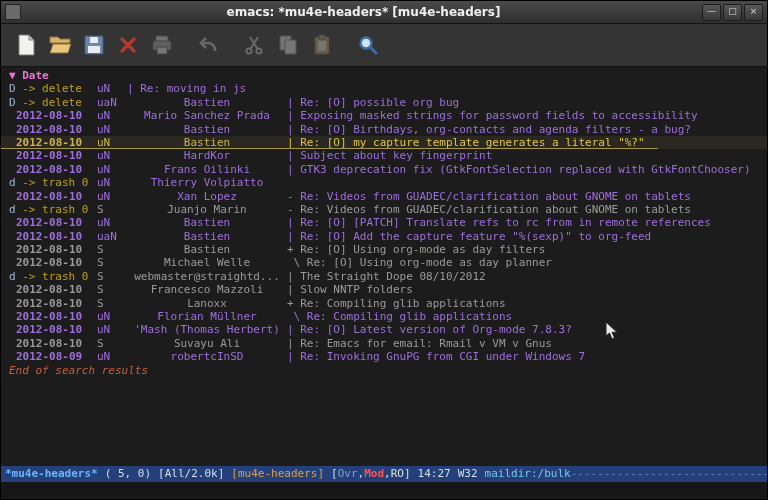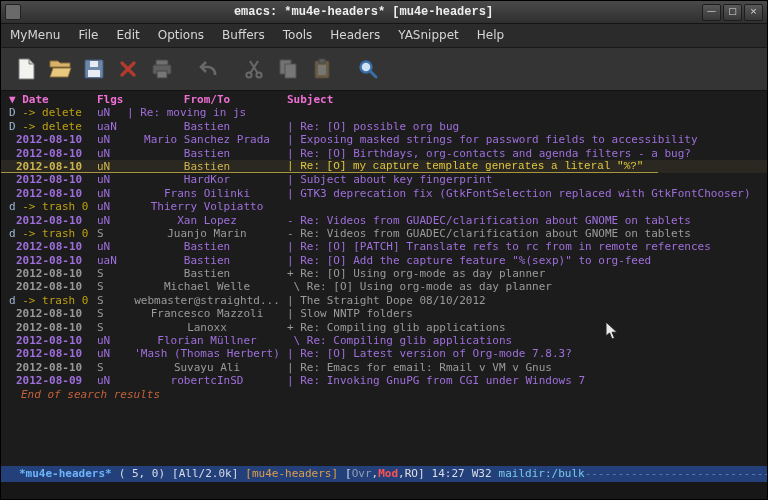--- a/index.html
+++ b/index.html
@@ -5,21 +5,21 @@
   html,body{margin:0;padding:0;background:#111;}
   .window{width:768px;height:500px;display:flex;flex-direction:column;box-sizing:border-box;
     border:1px solid #000;position:relative;overflow:hidden;background:#1c1c1c;
     font-family:"DejaVu Sans Mono",monospace;}
   
   .titlebar{height:22px;flex:none;background:linear-gradient(#4a4a4a,#2f2f2f);
     border-bottom:1px solid #151515;display:flex;align-items:center;
     font-family:"DejaVu Sans",sans-serif;font-size:12px;color:#efefef;}
   .tb-icon{width:14px;height:14px;margin:0 4px;background:#6a6a6a;border:1px solid #222;
     border-radius:2px;flex:none;}
-  .tb-title{flex:1;text-align:center;font-weight:bold;white-space:nowrap;overflow:hidden;font-family:Liberation Mono, monospace;}
+  .tb-title{flex:1;text-align:center;font-weight:bold;white-space:nowrap;overflow:hidden;}
   .tb-buttons{display:flex;gap:2px;margin-right:4px;flex:none;}
   .tb-btn{width:17px;height:15px;background:linear-gradient(#585858,#383838);border:1px solid #1d1d1d;
     border-radius:2px;color:#ddd;font-size:9px;line-height:13px;text-align:center;}
   
   .menubar{height:23px;flex:none;background:#2b2b2b;border-bottom:1px solid #191919;
     display:flex;align-items:stretch;font-family:"DejaVu Sans",sans-serif;font-size:12px;color:#d6d6d6;}
   .menu-item{padding:0 9px;line-height:23px;white-space:nowrap;}
   
   .toolbar{height:42px;flex:none;background:#343434;border-bottom:1px solid #121212;
     display:flex;align-items:center;padding-left:10px;}
@@ -28,33 +28,33 @@
   .tool-btn.disabled{opacity:.35;}
   .tool-btn span{display:flex;}
   
   .buffer{flex:1;background:#1c1c1c;font-size:11px;overflow:hidden;padding-top:2px;position:relative;}
   .hrow{display:flex;height:13.4px;line-height:13.4px;white-space:pre;padding-left:8px;overflow:hidden;}
   .c-date{width:88px;flex:none;overflow:hidden;box-sizing:border-box;font-weight:bold;}
   .dated .c-date{padding-left:7px;}
   .c-flags{width:30px;flex:none;overflow:hidden;}
   .c-from{width:160px;flex:none;overflow:hidden;text-align:center;}
   .c-subj{flex:1;overflow:hidden;}
-  .header-line{color:#ef6fd4;font-weight:bold;}
+  .header-line{color:#ef6fd4;font-weight:bold;flex-direction:column;}
   .header-line .c-date{font-weight:bold;}
   .row.unread{color:#9f6fdc;}
   .row.read{color:#9a9a9a;}
   .mark-prefix{color:#9fb6d4;font-weight:normal;}
   .mark-action{color:#bfa010;font-weight:normal;}
   .row.current{background:#2a2820;color:#cdb44e;position:relative;}
-  .row.current .c-subj{color:#e0c83f;font-family:Liberation Mono, monospace;}
+  .row.current .c-subj{color:#e0c83f;}
   .row.current::after{content:'';position:absolute;left:0;bottom:0;width:657px;border-bottom:1px solid #a8963e;}
-  .end-line{color:#c4613b;font-style:italic;padding-left:8px;height:13.4px;line-height:13.4px;margin-left:12px;}
+  .end-line{color:#c4613b;font-style:italic;padding-left:8px;height:13.4px;line-height:13.4px;}
   
   .modeline{height:16px;flex:none;background:#24407a;color:#d8dde8;font-size:11px;line-height:15px;
-    display:flex;padding-left:18px;white-space:pre;overflow:hidden;}
+    display:flex;padding-left:4px;white-space:pre;overflow:hidden;}
   .ml-tok{margin-right:7px;flex:none;}
   .ml-buffer{color:#6db3f8;font-weight:bold;}
   .ml-mode{color:#dc9f4a;}
   .ml-ind-0{color:#8e9db8;}
   .ml-ind-1{color:#ff5252;font-weight:bold;}
   .ml-ind-2{color:#e0e0e0;}
   .ml-maildir{color:#78c8e8;flex:none;}
   .ml-filler{color:#6080b8;overflow:hidden;flex:1;}
   
   .echo-area{height:17px;flex:none;background:#171717;}
@@ -69,31 +69,20 @@
   <div class="titlebar">
     <span class="tb-icon"></span>
     <span class="tb-title">emacs: *mu4e-headers* [mu4e-headers]</span>
     <span class="tb-buttons">
         <span class="tb-btn">—</span>
         <span class="tb-btn">□</span>
         <span class="tb-btn">×</span>
       </span>
   </div>
 
-  <div class="menubar">
-      <div class="menu-item">MyMenu</div>
-      <div class="menu-item">File</div>
-      <div class="menu-item">Edit</div>
-      <div class="menu-item">Options</div>
-      <div class="menu-item">Buffers</div>
-      <div class="menu-item">Tools</div>
-      <div class="menu-item">Headers</div>
-      <div class="menu-item">YASnippet</div>
-      <div class="menu-item">Help</div>
-    </div>
 
   <div class="toolbar">
       <div class="tool-group">
         <div class="tool-btn">
           <span>
             <svg width="24" height="24" viewBox="0 0 24 24">
               <path d="M5 2h10l5 5v15H5z" fill="#f2f2ee" stroke="#7a7a7a"></path>
               <path d="M15 2v5h5z" fill="#c9c9c4" stroke="#7a7a7a"></path>
             </svg>
           </span>
@@ -195,21 +184,21 @@
         <div class="hrow row unread dated"><span class="c-date">2012-08-10</span><span class="c-flags">uN</span><span class="c-from">Mario Sanchez Prada</span><span class="c-subj">| Exposing masked strings for password fields to accessibility</span></div>
         <div class="hrow row unread dated"><span class="c-date">2012-08-10</span><span class="c-flags">uN</span><span class="c-from">Bastien</span><span class="c-subj">| Re: [O] Birthdays, org-contacts and agenda filters - a bug?</span></div>
         <div class="hrow row current dated"><span class="c-date">2012-08-10</span><span class="c-flags">uN</span><span class="c-from">Bastien</span><span class="c-subj">| Re: [O] my capture template generates a literal "%?"</span></div>
         <div class="hrow row unread dated"><span class="c-date">2012-08-10</span><span class="c-flags">uN</span><span class="c-from">HardKor</span><span class="c-subj">| Subject about key fingerprint</span></div>
         <div class="hrow row unread dated"><span class="c-date">2012-08-10</span><span class="c-flags">uN</span><span class="c-from">Frans Oilinki</span><span class="c-subj">| GTK3 deprecation fix (GtkFontSelection replaced with GtkFontChooser)</span></div>
         <div class="hrow row unread marked"><span class="c-date"><span class="mark-prefix">d</span><span class="mark-action"> -&gt; trash 0</span></span><span class="c-flags">uN</span><span class="c-from">Thierry Volpiatto</span></div>
         <div class="hrow row unread dated"><span class="c-date">2012-08-10</span><span class="c-flags">uN</span><span class="c-from">Xan Lopez</span><span class="c-subj">- Re: Videos from GUADEC/clarification about GNOME on tablets</span></div>
         <div class="hrow row read marked"><span class="c-date"><span class="mark-prefix">d</span><span class="mark-action"> -&gt; trash 0</span></span><span class="c-flags">S</span><span class="c-from">Juanjo Marin</span><span class="c-subj">- Re: Videos from GUADEC/clarification about GNOME on tablets</span></div>
         <div class="hrow row unread dated"><span class="c-date">2012-08-10</span><span class="c-flags">uN</span><span class="c-from">Bastien</span><span class="c-subj">| Re: [O] [PATCH] Translate refs to rc from in remote references</span></div>
         <div class="hrow row unread dated"><span class="c-date">2012-08-10</span><span class="c-flags">uaN</span><span class="c-from">Bastien</span><span class="c-subj">| Re: [O] Add the capture feature "%(sexp)" to org-feed</span></div>
-        <div class="hrow row read dated"><span class="c-date">2012-08-10</span><span class="c-flags">S</span><span class="c-from">Bastien</span><span class="c-subj">+ Re: [O] Using org-mode as day planner</span></div>
+        <div class="hrow row read dated"><span class="c-date">2012-08-10</span><span class="c-flags">S</span><span class="c-from">Bastien</span><span class="c-subj">+ Re: [O] Using org-mode as day filters</span></div>
         <div class="hrow row read dated"><span class="c-date">2012-08-10</span><span class="c-flags">S</span><span class="c-from">Michael Welle</span><span class="c-subj"> \ Re: [O] Using org-mode as day planner</span></div>
         <div class="hrow row read marked"><span class="c-date"><span class="mark-prefix">d</span><span class="mark-action"> -&gt; trash 0</span></span><span class="c-flags">S</span><span class="c-from">webmaster@straightd...</span><span class="c-subj">| The Straight Dope 08/10/2012</span></div>
         <div class="hrow row read dated"><span class="c-date">2012-08-10</span><span class="c-flags">S</span><span class="c-from">Francesco Mazzoli</span><span class="c-subj">| Slow NNTP folders</span></div>
         <div class="hrow row read dated"><span class="c-date">2012-08-10</span><span class="c-flags">S</span><span class="c-from">Lanoxx</span><span class="c-subj">+ Re: Compiling glib applications</span></div>
         <div class="hrow row unread dated"><span class="c-date">2012-08-10</span><span class="c-flags">uN</span><span class="c-from">Florian Müllner</span><span class="c-subj"> \ Re: Compiling glib applications</span></div>
         <div class="hrow row unread dated"><span class="c-date">2012-08-10</span><span class="c-flags">uN</span><span class="c-from">'Mash (Thomas Herbert)</span><span class="c-subj">| Re: [O] Latest version of Org-mode 7.8.3?</span></div>
         <div class="hrow row read dated"><span class="c-date">2012-08-10</span><span class="c-flags">S</span><span class="c-from">Suvayu Ali</span><span class="c-subj">| Re: Emacs for email: Rmail v VM v Gnus</span></div>
         <div class="hrow row unread dated"><span class="c-date">2012-08-09</span><span class="c-flags">uN</span><span class="c-from">robertcInSD</span><span class="c-subj">| Re: Invoking GnuPG from CGI under Windows 7</span></div>
       </div>
     <div class="end-line">End of search results</div>

